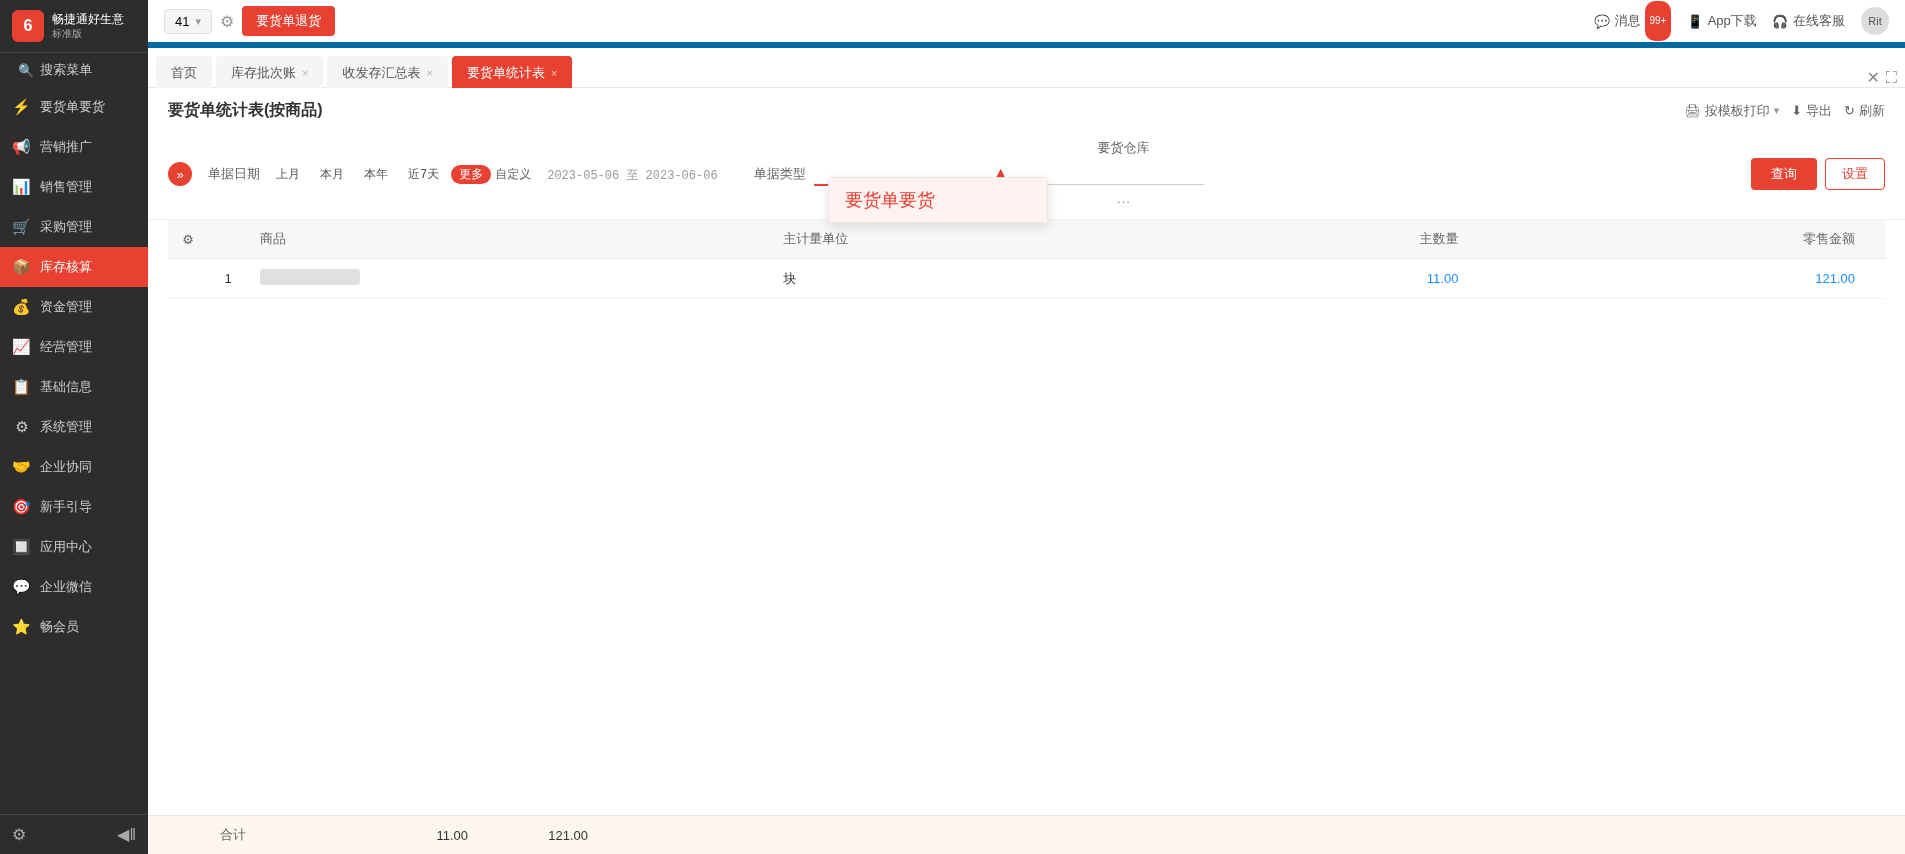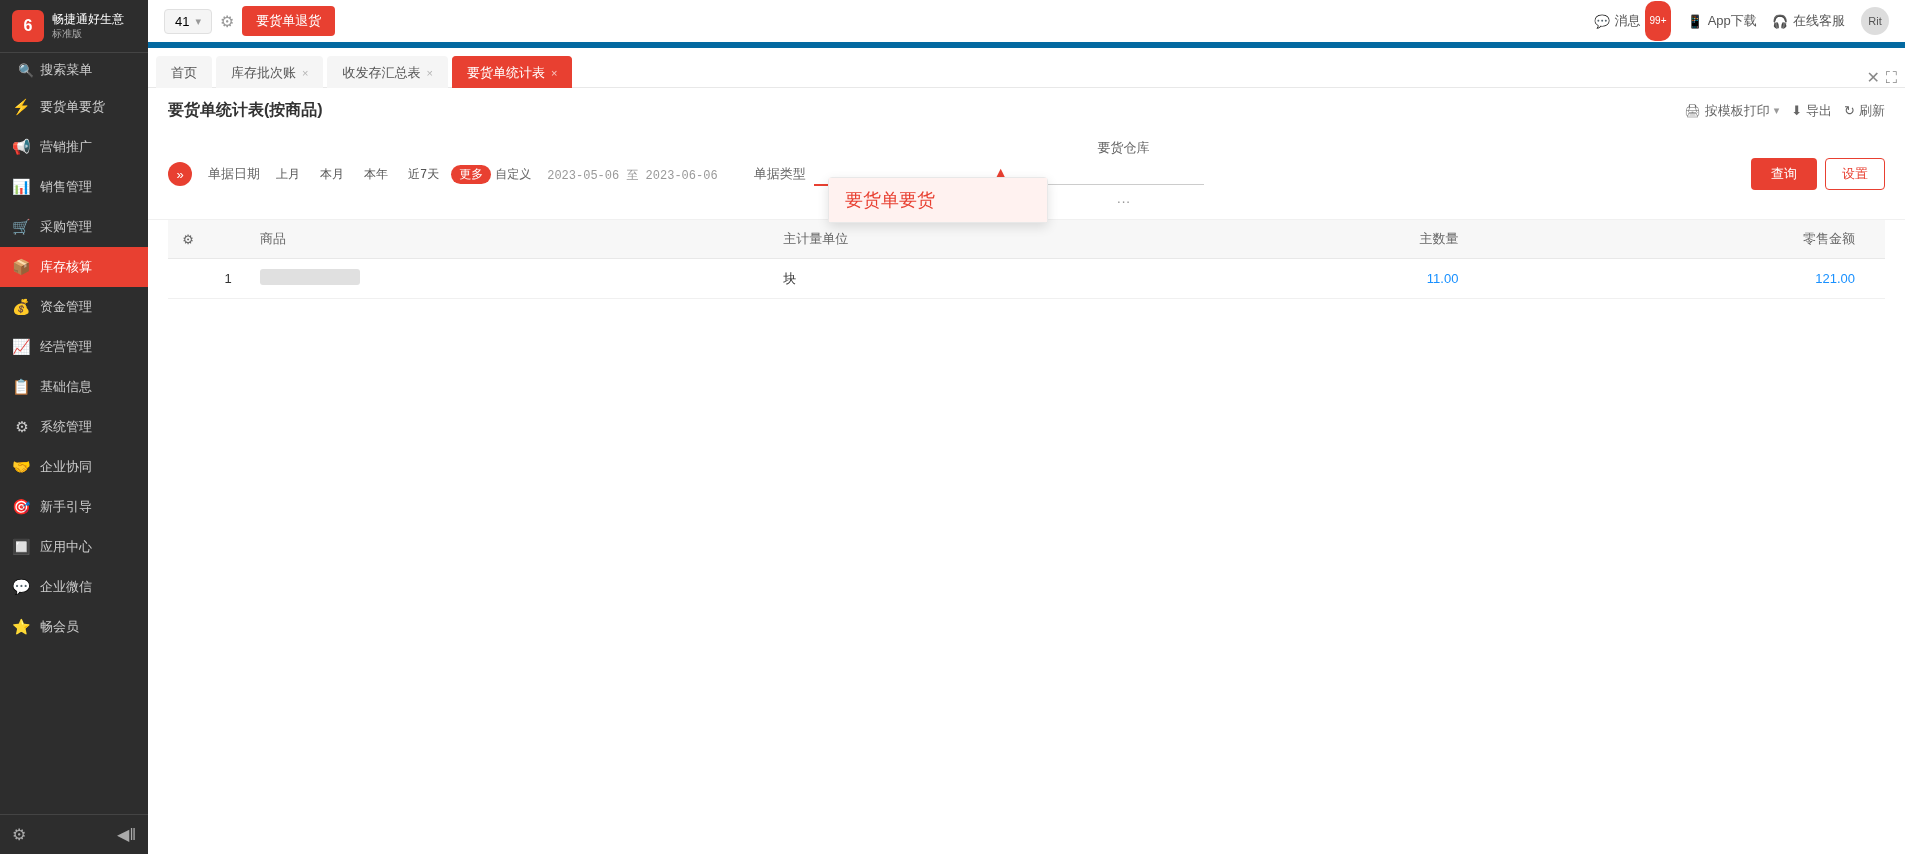--- a/index.html
+++ b/index.html
@@ -459,16 +459,21 @@
               <span class="product-placeholder"></span>
             </td>
             <td>块</td>
             <td style="text-align:right;padding-right:30px;color:#1890ff;cursor:pointer;">11.00</td>
             <td style="text-align:right;padding-right:30px;color:#1890ff;cursor:pointer;">121.00</td>
           </tr>
         </tbody>
       </table>
     </div>
 
+    <div class="table-footer">
+      <span class="table-footer-label">合计</span>
+      <span class="table-footer-value" style="min-width:200px;">11.00</span>
+      <span class="table-footer-value">121.00</span>
+    </div>
 
   </div>
 
 </div>
 
 </body></html>

